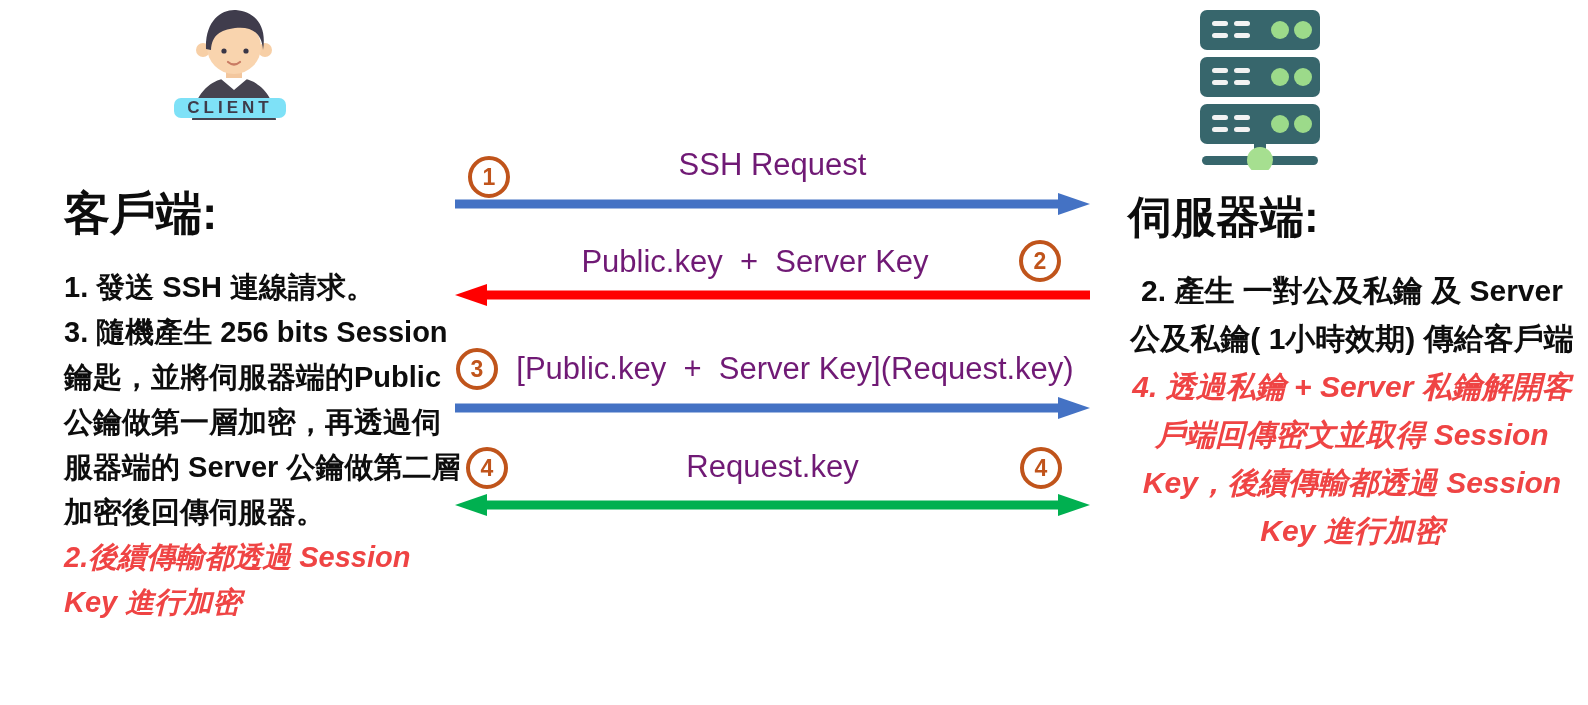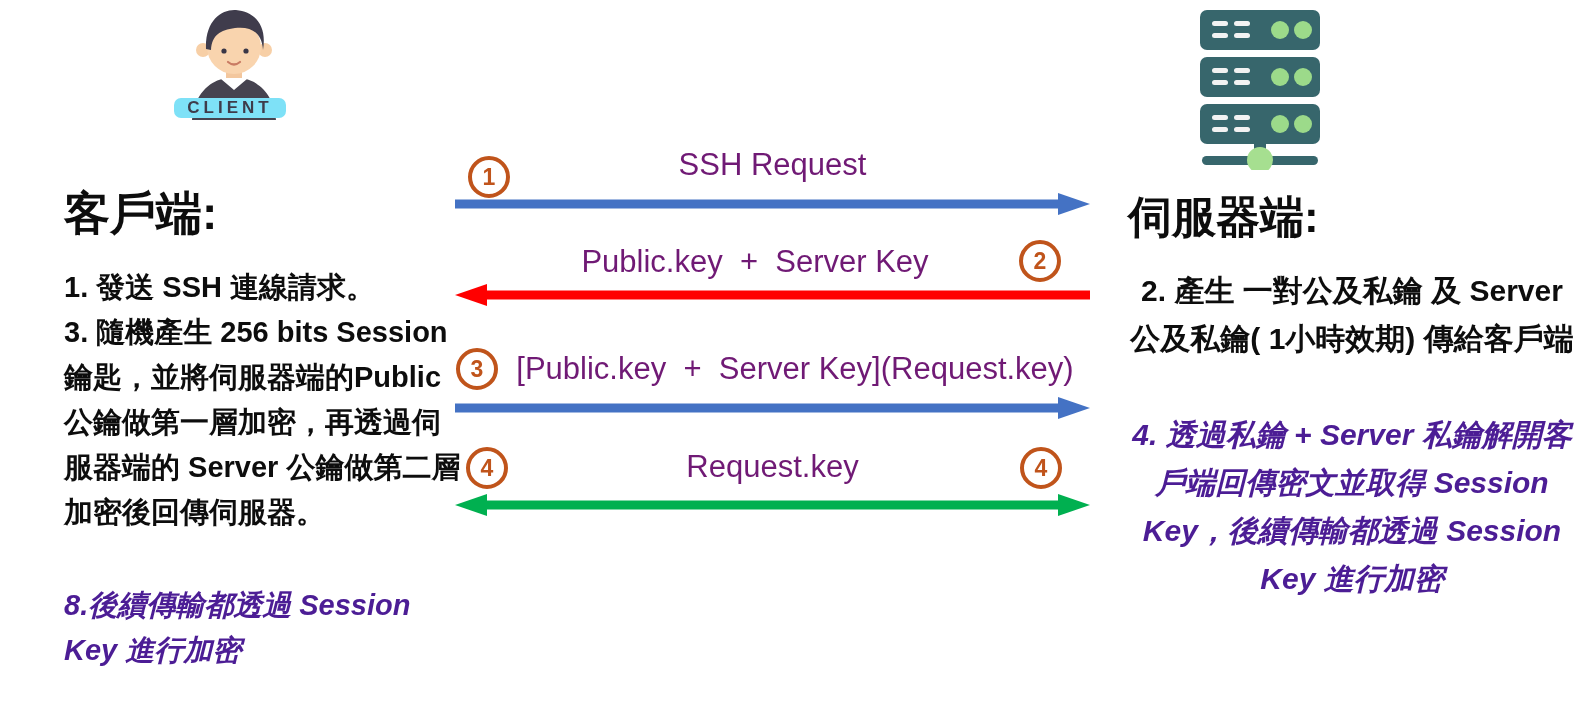--- a/index.html
+++ b/index.html
@@ -11,21 +11,21 @@
   .client-figure svg{position:absolute;left:0;top:0;}
   .client-badge{position:absolute;left:2px;top:96px;width:112px;height:20px;background:#7ee1f7;
                 border-radius:7px;display:flex;align-items:center;justify-content:center;
                 font-size:17px;font-weight:800;letter-spacing:4px;color:#3e3b4a;}
   .server-figure{position:absolute;left:1190px;top:10px;}
 
   
   .panel{position:absolute;}
   .panel h2{margin:0 0 20px 0;font-size:46px;font-weight:800;color:#0d0d0d;letter-spacing:0px;}
   .panel p{margin:0;font-size:29px;font-weight:700;line-height:45px;color:#0d0d0d;}
-  .panel p.red{color:#4c1d95;font-style:italic;margin-top:48px;}
+  .panel p.red{color:#ef4444;font-style:italic;}
   .client-panel{left:64px;top:183px;width:402px;}
   .server-panel{left:1128px;top:188px;width:448px;}
   .server-panel h2{font-size:44px;}
   .server-panel p{font-size:30px;line-height:48px;text-align:center;}
 
   
   .msg-label{position:absolute;font-size:31px;color:#701a75;white-space:pre;text-align:center;}
   .num{position:absolute;width:34px;height:34px;border:4px solid #c0541b;border-radius:50%;
        color:#c0541b;font-weight:bold;font-size:23px;display:flex;align-items:center;
        justify-content:center;background:#fff;box-sizing:content-box;}
@@ -95,21 +95,21 @@
       <circle cx="90" cy="114" r="9" fill="#9cda8a"></circle>
         <circle cx="113" cy="114" r="9" fill="#9cda8a"></circle>
     </g>
     <circle cx="70" cy="150" r="13" fill="#a6df90"></circle>
   </svg>
 
   <div class="panel client-panel">
     <h2>客戶端:</h2>
     <p>1. 發送 SSH 連線請求。</p>
     <p>3. 隨機產生 256 bits Session 鑰匙，並將伺服器端的Public 公鑰做第一層加密，再透過伺服器端的 Server 公鑰做第二層加密後回傳伺服器。</p>
-    <p class="red">8.後續傳輸都透過 Session Key 進行加密</p>
+    <p class="red">2.後續傳輸都透過 Session Key 進行加密</p>
   </div>
 
   <div class="panel server-panel">
     <h2>伺服器端:</h2>
     <p>2. 產生 一對公及私鑰 及 Server 公及私鑰( 1小時效期) 傳給客戶端</p>
     <p class="red">4. 透過私鑰 + Server 私鑰解開客戶端回傳密文並取得 Session Key，後續傳輸都透過 Session Key 進行加密</p>
   </div>
 
   <div class="msg-label lbl1">SSH Request</div>
   <div class="num n1">1</div>

